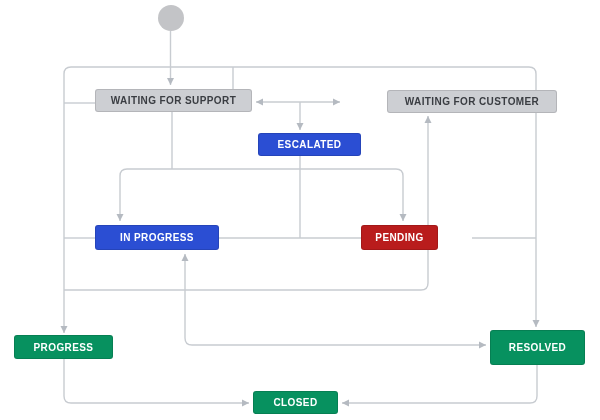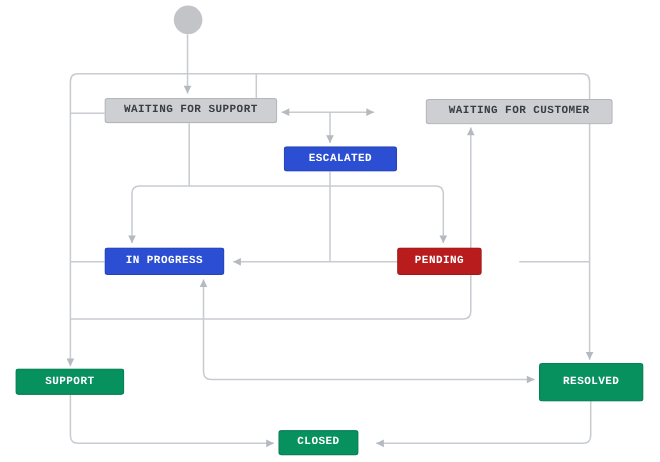--- a/index.html
+++ b/index.html
@@ -1,18 +1,18 @@
 <!DOCTYPE html>
 <html><head>
 <meta charset="utf-8">
 <style>
   html,body{margin:0;padding:0;background:#ffffff;}
   .canvas{
     position:relative;width:600px;height:420px;background:#ffffff;
-    font-family:Liberation Mono, monospace;overflow:hidden;
+    font-family:Liberation Sans, sans-serif;overflow:hidden;
   }
   .edges{position:absolute;left:0;top:0;}
   .status-node{
     position:absolute;box-sizing:border-box;border-radius:3px;
     display:flex;align-items:center;justify-content:center;
     font-weight:bold;font-size:10px;letter-spacing:0.4px;
     border:1px solid rgba(0,0,0,0.12);
     cursor:pointer;user-select:none;white-space:nowrap;
   }
   .start-node{
@@ -55,19 +55,19 @@
       <path d="M 64 359 L 64 396 Q 64 403 71 403 L 249 403" fill="none" stroke="#c8ccd1" stroke-width="1.4"></path>
       <polygon points="249,403 242,406.5 242,399.5" fill="#b5bac1"></polygon>
       <path d="M 537 355 L 537 396 Q 537 403 530 403 L 342 403" fill="none" stroke="#c8ccd1" stroke-width="1.4"></path>
       <polygon points="342,403 349,399.5 349,406.5" fill="#b5bac1"></polygon>
     </svg>
   <div id="nodes">
       <div class="start-node" style="left: 157.5px; top: 5px; width: 26px; height: 26px; background: rgb(195, 196, 199);"></div>
       <div class="status-node" style="left: 95px; top: 89px; width: 157px; height: 23px; background: rgb(205, 207, 211); color: rgb(58, 61, 66);">WAITING FOR SUPPORT</div>
       <div class="status-node" style="left: 343px; top: 90px; width: 170px; height: 23px; background: rgb(205, 207, 211); color: rgb(58, 61, 66); margin-left: 44px;">WAITING FOR CUSTOMER</div>
       <div class="status-node" style="left: 258px; top: 133px; width: 103px; height: 23px; background: rgb(43, 78, 211); color: rgb(255, 255, 255);">ESCALATED</div>
-      <div class="status-node" style="left: 95px; top: 225px; width: 109px; height: 25px; background: rgb(43, 78, 211); color: rgb(255, 255, 255);">IN PROGRESS</div>
+      <div class="status-node" style="left: 95px; top: 225px; width: 124px; height: 25px; background: rgb(43, 78, 211); color: rgb(255, 255, 255);">IN PROGRESS</div>
       <div class="status-node" style="left: 361px; top: 225px; width: 77px; height: 25px; background: #b91c1c; color: rgb(255, 255, 255);">PENDING</div>
-      <div class="status-node" style="left: 14px; top: 335px; width: 99px; height: 24px; background: rgb(7, 145, 95); color: rgb(255, 255, 255);">SUPPORT</div>
+      <div class="status-node" style="left: 14px; top: 335px; width: 99px; height: 24px; background: rgb(7, 145, 95); color: rgb(255, 255, 255);">PROGRESS</div>
       <div class="status-node" style="left: 490px; top: 330px; width: 95px; height: 35px; background: rgb(7, 145, 95); color: rgb(255, 255, 255);">RESOLVED</div>
-      <div class="status-node" style="left: 253px; top: 391px; width: 73px; height: 23px; background: rgb(7, 145, 95); color: rgb(255, 255, 255);">CLOSED</div>
+      <div class="status-node" style="left: 253px; top: 391px; width: 85px; height: 23px; background: rgb(7, 145, 95); color: rgb(255, 255, 255);">CLOSED</div>
     </div>
 </div>
 
 </body></html>

